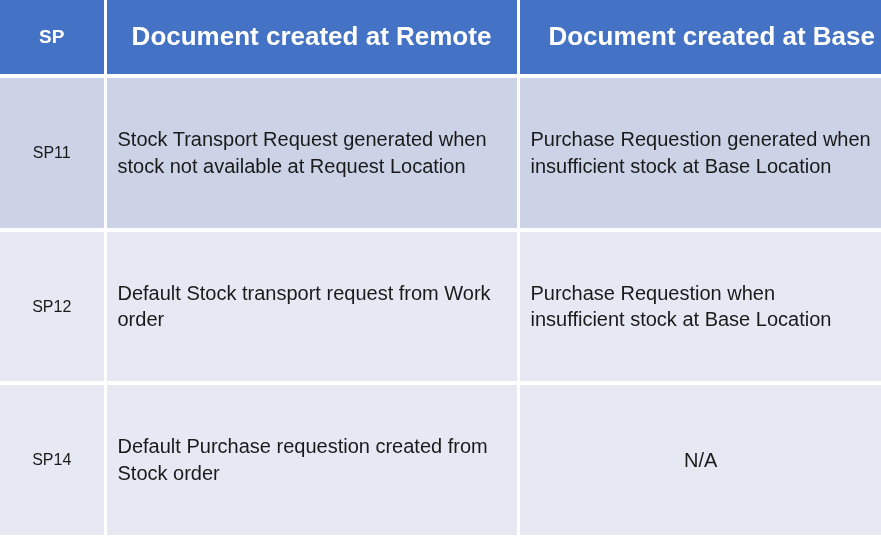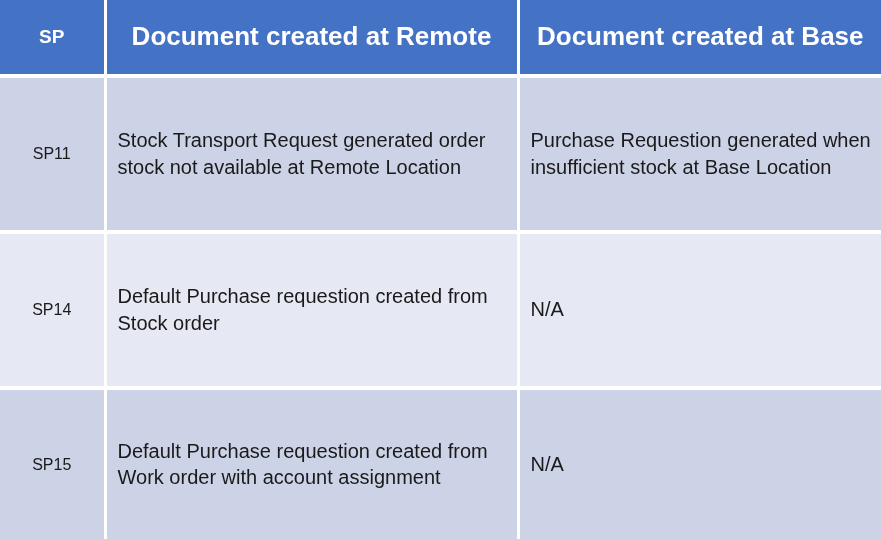--- a/index.html
+++ b/index.html
@@ -37,21 +37,21 @@
     color: #ffffff;
     font-size: 26px;
     font-weight: bold;
     text-align: center;
     vertical-align: middle;
     padding: 0 6px;
     border-right: 3px solid #ffffff;
     border-bottom: 4px solid #ffffff;
     line-height: 1.2;
   }
-  th.header-cell.last { border-right: none; }
+  th.header-cell.last { border-right: none; text-align: right; }
   th.header-sp { font-size: 19px; }
 
   tbody td {
     vertical-align: middle;
     border-right: 3px solid #ffffff;
     border-bottom: 4px solid #ffffff;
     line-height: 1.34;
     font-size: 20px;
     color: #1a1a1a;
     padding: 6px 10px 6px 11px;
@@ -62,20 +62,21 @@
   tbody tr.row-dark td { background: #ccd3e7; }
   tbody tr.row-light td { background: #e6e9f3; }
 
   td.cell-sp {
     text-align: center;
     padding: 6px 2px;
     font-size: 16px;
   }
   td.cell-text { text-align: left; }
   td.cell-na {
+    text-align: center;
     font-size: 20px;
   }
 </style>
 </head>
 <body>
 
 <div class="table-wrap">
   <table class="sp-table">
     <colgroup>
       <col class="col-sp">
@@ -85,28 +86,28 @@
     <thead>
       <tr class="header-row">
         <th class="header-cell header-sp">SP</th>
         <th class="header-cell">Document created at Remote</th>
         <th class="header-cell last">Document created at Base</th>
       </tr>
     </thead>
     <tbody>
       <tr class="row-dark">
         <td class="cell-sp">SP11</td>
-        <td class="cell-text">Stock Transport Request generated order stock not available at Remote Location</td>
+        <td class="cell-text">Stock Transport Request generated when stock not available at Request Location</td>
         <td class="cell-text last">Purchase Requestion generated when insufficient stock at Base Location</td>
+      </tr>
+      <tr class="row-light">
+        <td class="cell-sp">SP12</td>
+        <td class="cell-text">Default Stock transport request from Work order</td>
+        <td class="cell-text last">Purchase Requestion when insufficient stock at Base Location</td>
       </tr>
       <tr class="row-light">
         <td class="cell-sp">SP14</td>
         <td class="cell-text">Default Purchase requestion created from Stock order</td>
-        <td class="cell-na last">N/A</td>
-      </tr>
-      <tr class="row-dark last-row">
-        <td class="cell-sp">SP15</td>
-        <td class="cell-text">Default Purchase requestion created from Work order with account assignment</td>
         <td class="cell-na last">N/A</td>
       </tr>
     </tbody>
   </table>
 </div>
 
 </body></html>

